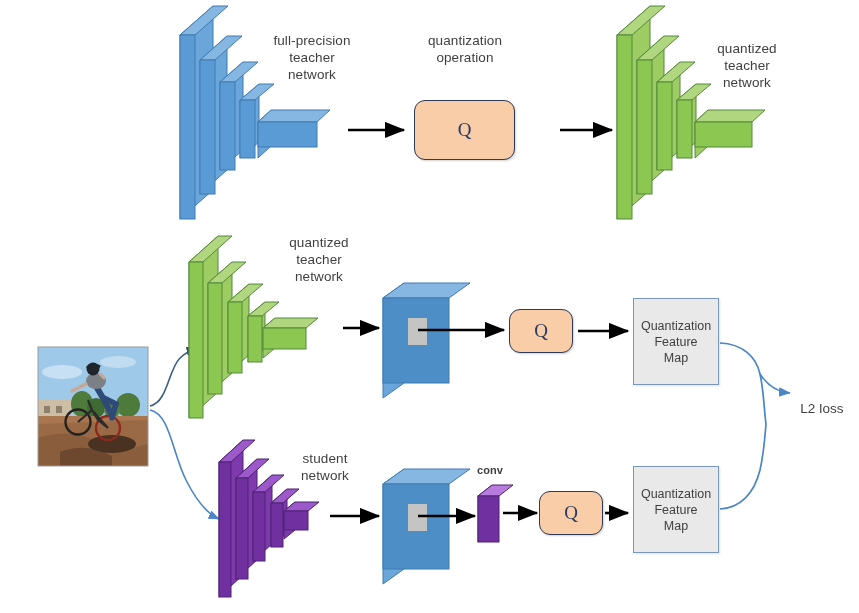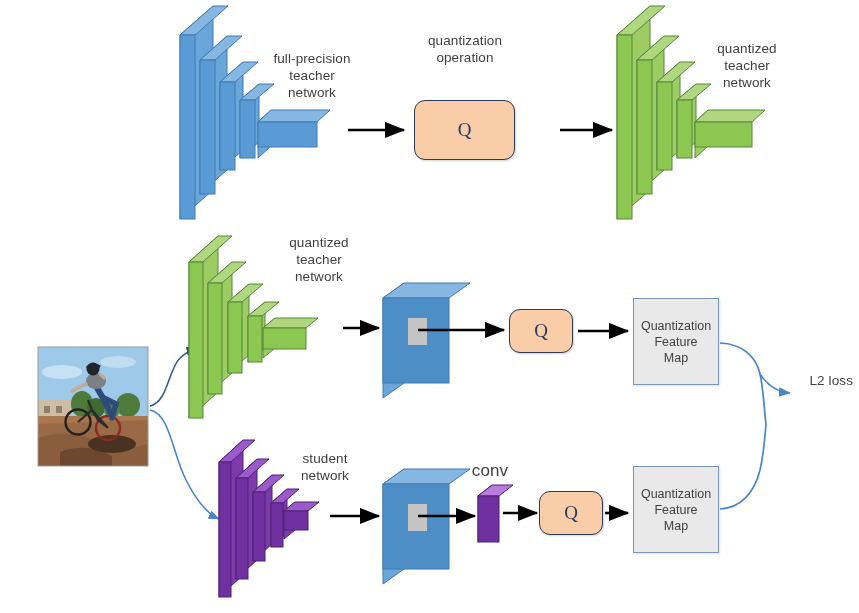--- a/index.html
+++ b/index.html
@@ -22,21 +22,21 @@
   .label {
     position: absolute;
     color: #3f3f3f;
     font-family: "Liberation Sans", sans-serif;
     font-size: 13.5px;
     line-height: 17px;
     text-align: center;
     white-space: pre-line;
     letter-spacing: 0.1px;
   }
-  .label.small { font-size: 17px; }
+  .label.small { font-size: 11px; font-weight: bold; }
 
   
   .qbox {
     position: absolute;
     background: #f9cda7;
     border: 1.6px solid #2f3a55;
     border-radius: 11px;
     box-sizing: border-box;
     display: flex;
     align-items: center;
@@ -316,35 +316,35 @@
 Feature
 Map</span>
   </div>
 
   <div class="fmbox" style="left:633px; top:466px; width:86px; height:87px;">
     <span>Quantization
 Feature
 Map</span>
   </div>
 
-  <div class="label" style="left:252px; top:32px; width:120px;margin-top:18px;">full-precision
+  <div class="label" style="left:252px; top:32px; width:120px;">full-precision
 teacher
 network</div>
 
   <div class="label" style="left:404px; top:32px; width:122px;">quantization
 operation</div>
 
   <div class="label" style="left:694px; top:40px; width:106px;">quantized
 teacher
 network</div>
 
   <div class="label" style="left:266px; top:234px; width:106px;">quantized
 teacher
 network</div>
 
   <div class="label" style="left:275px; top:450px; width:100px;">student
 network</div>
 
   <div class="label small" style="left:462px; top:462px; width:56px;">conv</div>
 
-  <div class="label" style="left:791px; top:372px; width:62px; text-align:right;">L2 loss</div>
+  <div class="label" style="left:791px; top:400px; width:62px; text-align:center;">L2 loss</div>
 
 </div>
 
 </body></html>

